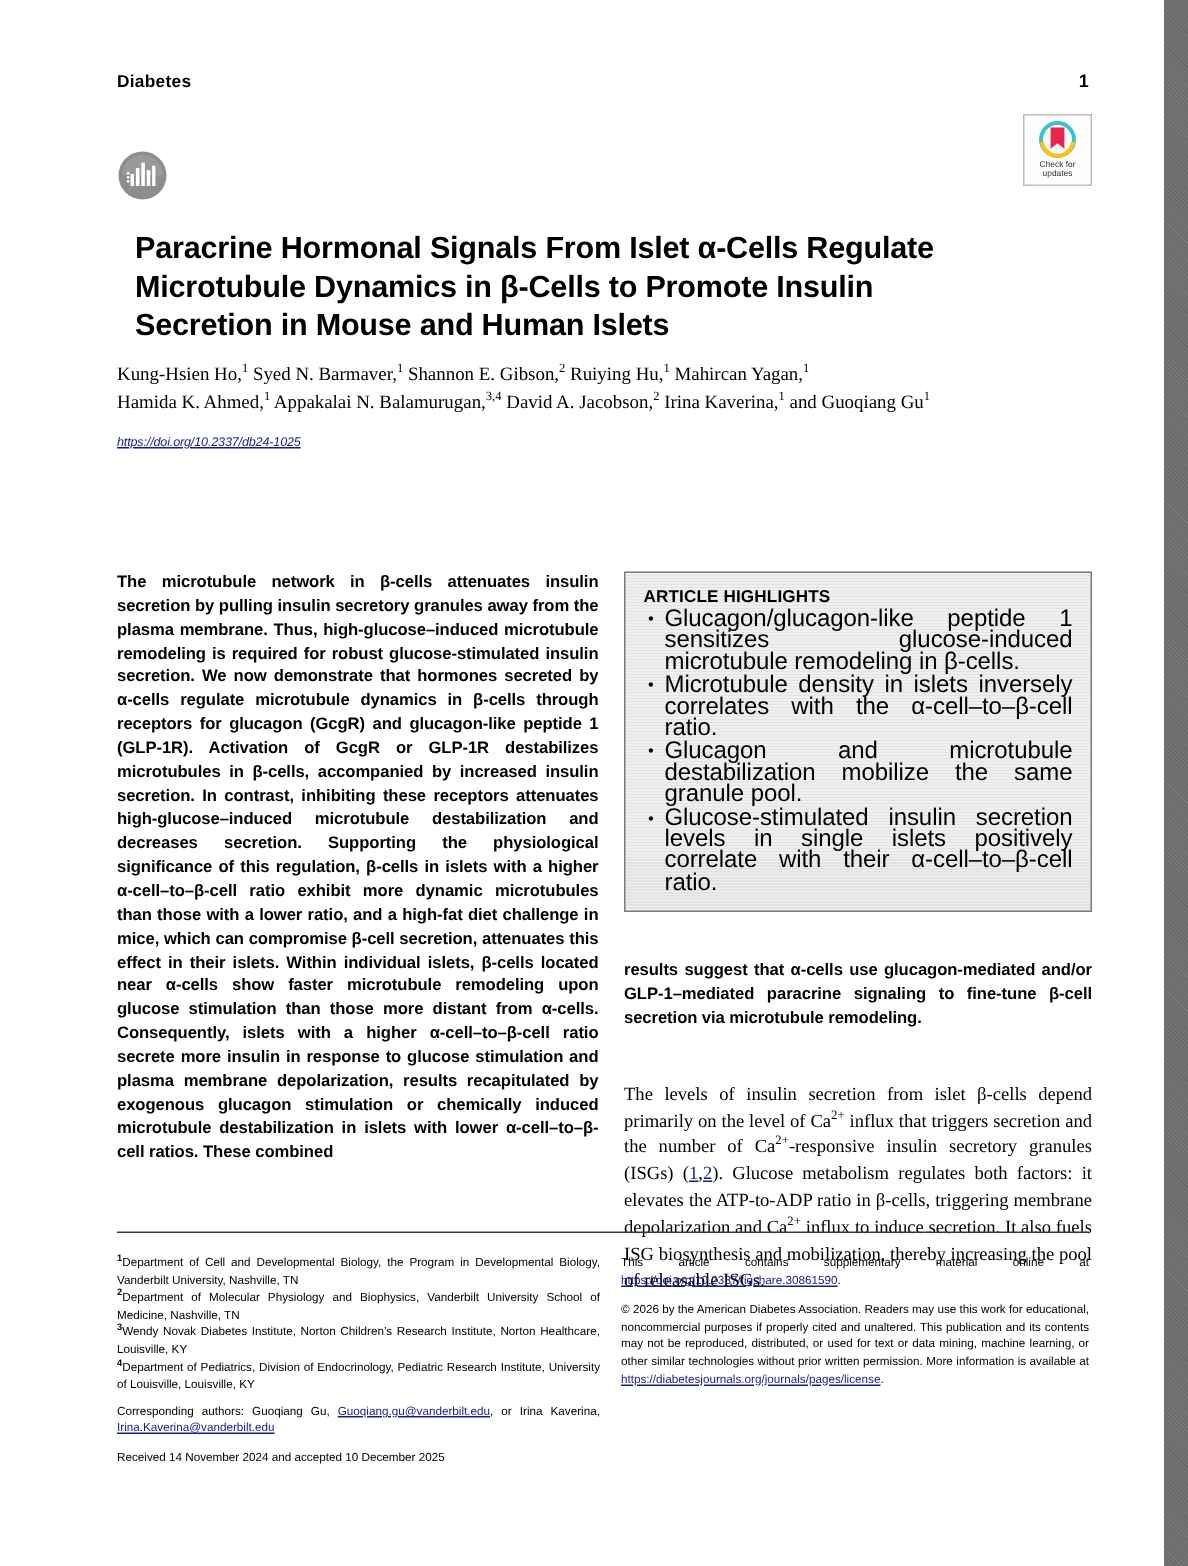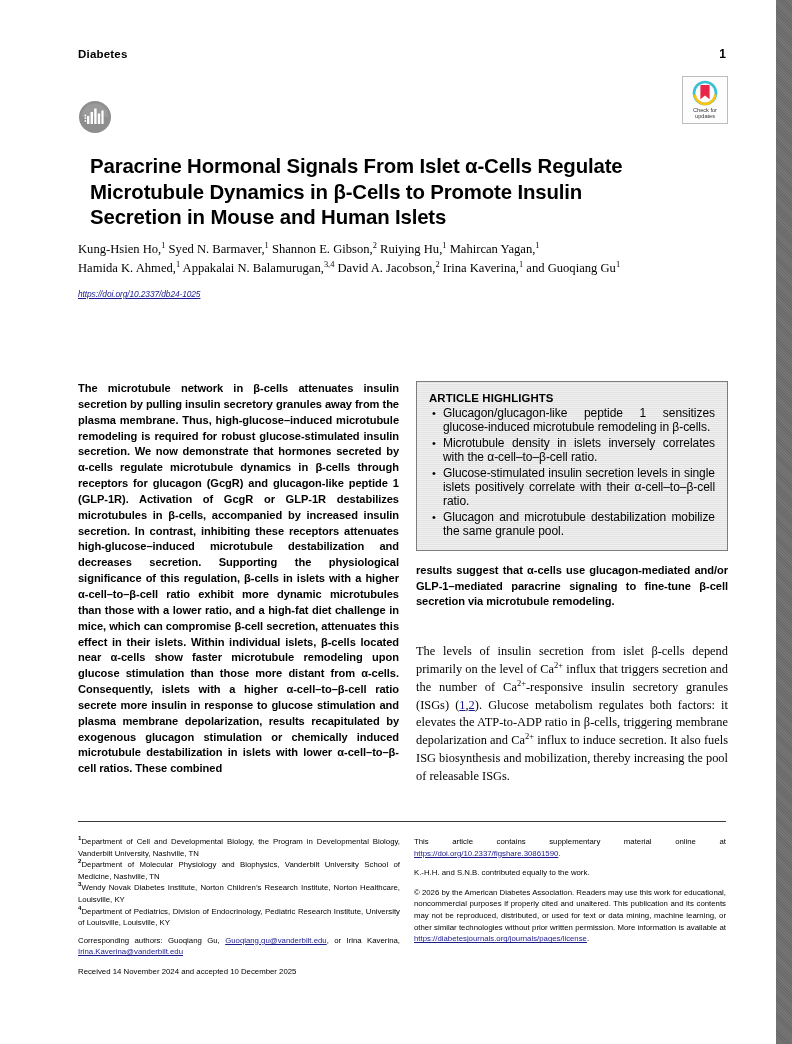--- a/index.html
+++ b/index.html
@@ -179,36 +179,36 @@
     letter-spacing: .1px;
   }
   .highlights ul {
     margin: 0;
     padding: 0 0 0 14px;
     list-style: none;
   }
   .highlights li {
     position: relative;
     font-family: "Liberation Sans", sans-serif;
-    font-size: 12px;
+    font-size: 16px;
     line-height: 14.4px;
     text-align: justify;
     margin: 1px 0 0 0;
     letter-spacing: -.05px;
   }
   .highlights li::before {
     content: "\2022";
     position: absolute;
     left: -11px;
     top: 0;
     font-size: 11px;
   }
 
   .right-abstract-tail {
-    margin-top: 12px;
+    margin-top: 32px;
     font-family: "Liberation Sans", sans-serif;
     font-weight: bold;
     font-size: 11.1px;
     line-height: 15.85px;
     text-align: justify;
     letter-spacing: -.05px;
   }
 
   .intro {
     margin-top: 33px;
@@ -314,22 +314,22 @@
 
   <div class="col-left">The microtubule network in β-cells attenuates insulin secretion by pulling insulin secretory granules away from the plasma membrane. Thus, high-glucose–induced microtubule remodeling is required for robust glucose-stimulated insulin secretion. We now demonstrate that hormones secreted by α-cells regulate microtubule dynamics in β-cells through receptors for glucagon (GcgR) and glucagon-like peptide 1 (GLP-1R). Activation of GcgR or GLP-1R destabilizes microtubules in β-cells, accompanied by increased insulin secretion. In contrast, inhibiting these receptors attenuates high-glucose–induced microtubule destabilization and decreases secretion. Supporting the physiological significance of this regulation, β-cells in islets with a higher α-cell–to–β-cell ratio exhibit more dynamic microtubules than those with a lower ratio, and a high-fat diet challenge in mice, which can compromise β-cell secretion, attenuates this effect in their islets. Within individual islets, β-cells located near α-cells show faster microtubule remodeling upon glucose stimulation than those more distant from α-cells. Consequently, islets with a higher α-cell–to–β-cell ratio secrete more insulin in response to glucose stimulation and plasma membrane depolarization, results recapitulated by exogenous glucagon stimulation or chemically induced microtubule destabilization in islets with lower α-cell–to–β-cell ratios. These combined</div>
 
   <div class="col-right">
 
     <div class="highlights">
       <h2>ARTICLE HIGHLIGHTS</h2>
       <ul>
         <li>Glucagon/glucagon-like peptide 1 sensitizes glucose-induced microtubule remodeling in β-cells.</li>
         <li>Microtubule density in islets inversely correlates with the α-cell–to–β-cell ratio.</li>
+        <li>Glucagon and microtubule destabilization mobilize the same granule pool.</li>
         <li>Glucose-stimulated insulin secretion levels in single islets positively correlate with their α-cell–to–β-cell ratio.</li>
-        <li>Glucagon and microtubule destabilization mobilize the same granule pool.</li>
       </ul>
     </div>
 
     <div class="right-abstract-tail">results suggest that α-cells use glucagon-mediated and/or GLP-1–mediated paracrine signaling to fine-tune β-cell secretion via microtubule remodeling.</div>
 
     <div class="intro">
       <span>The levels of insulin secretion from islet β-cells depend primarily on the level of Ca</span><sup>2+</sup><span> influx that triggers secretion and the number of Ca</span><sup>2+</sup><span>-responsive insulin secretory granules (ISGs) (</span><a class="reflink" href="#">1</a><span>,</span><a class="reflink" href="#">2</a><span>). Glucose metabolism regulates both factors: it elevates the ATP-to-ADP ratio in β-cells, triggering membrane depolarization and Ca</span><sup>2+</sup><span> influx to induce secretion. It also fuels ISG biosynthesis and mobilization, thereby increasing the pool of releasable ISGs.</span>
     </div>
   </div>
 
@@ -344,21 +344,20 @@
     </div>
 
     <p><span>Corresponding authors: Guoqiang Gu, </span><a class="flink" href="#">Guoqiang.gu@vanderbilt.edu</a><span>, or Irina Kaverina, </span><a class="flink" href="#">Irina.Kaverina@vanderbilt.edu</a></p>
 
     <p class="tight">Received 14 November 2024 and accepted 10 December 2025</p>
   </div>
 
   <div class="foot-right">
     <p><span>This article contains supplementary material online at </span><a class="flink" href="#">https://doi.org/10.2337/figshare.30861590</a><span>.</span></p>
 
-    <p>K.-H.H. and S.N.B. contributed equally to the work.</p>
 
     <p class="tight"><span>© 2026 by the American Diabetes Association. Readers may use this work for educational, noncommercial purposes if properly cited and unaltered. This publication and its contents may not be reproduced, distributed, or used for text or data mining, machine learning, or other similar technologies without prior written permission. More information is available at </span><a class="flink" href="#">https://diabetesjournals.org/journals/pages/license</a><span>.</span></p>
   </div>
 
   <div class="side-band">
     <div class="side-band-label">ISLET STUDIES</div>
   </div>
 
 </div>
 

